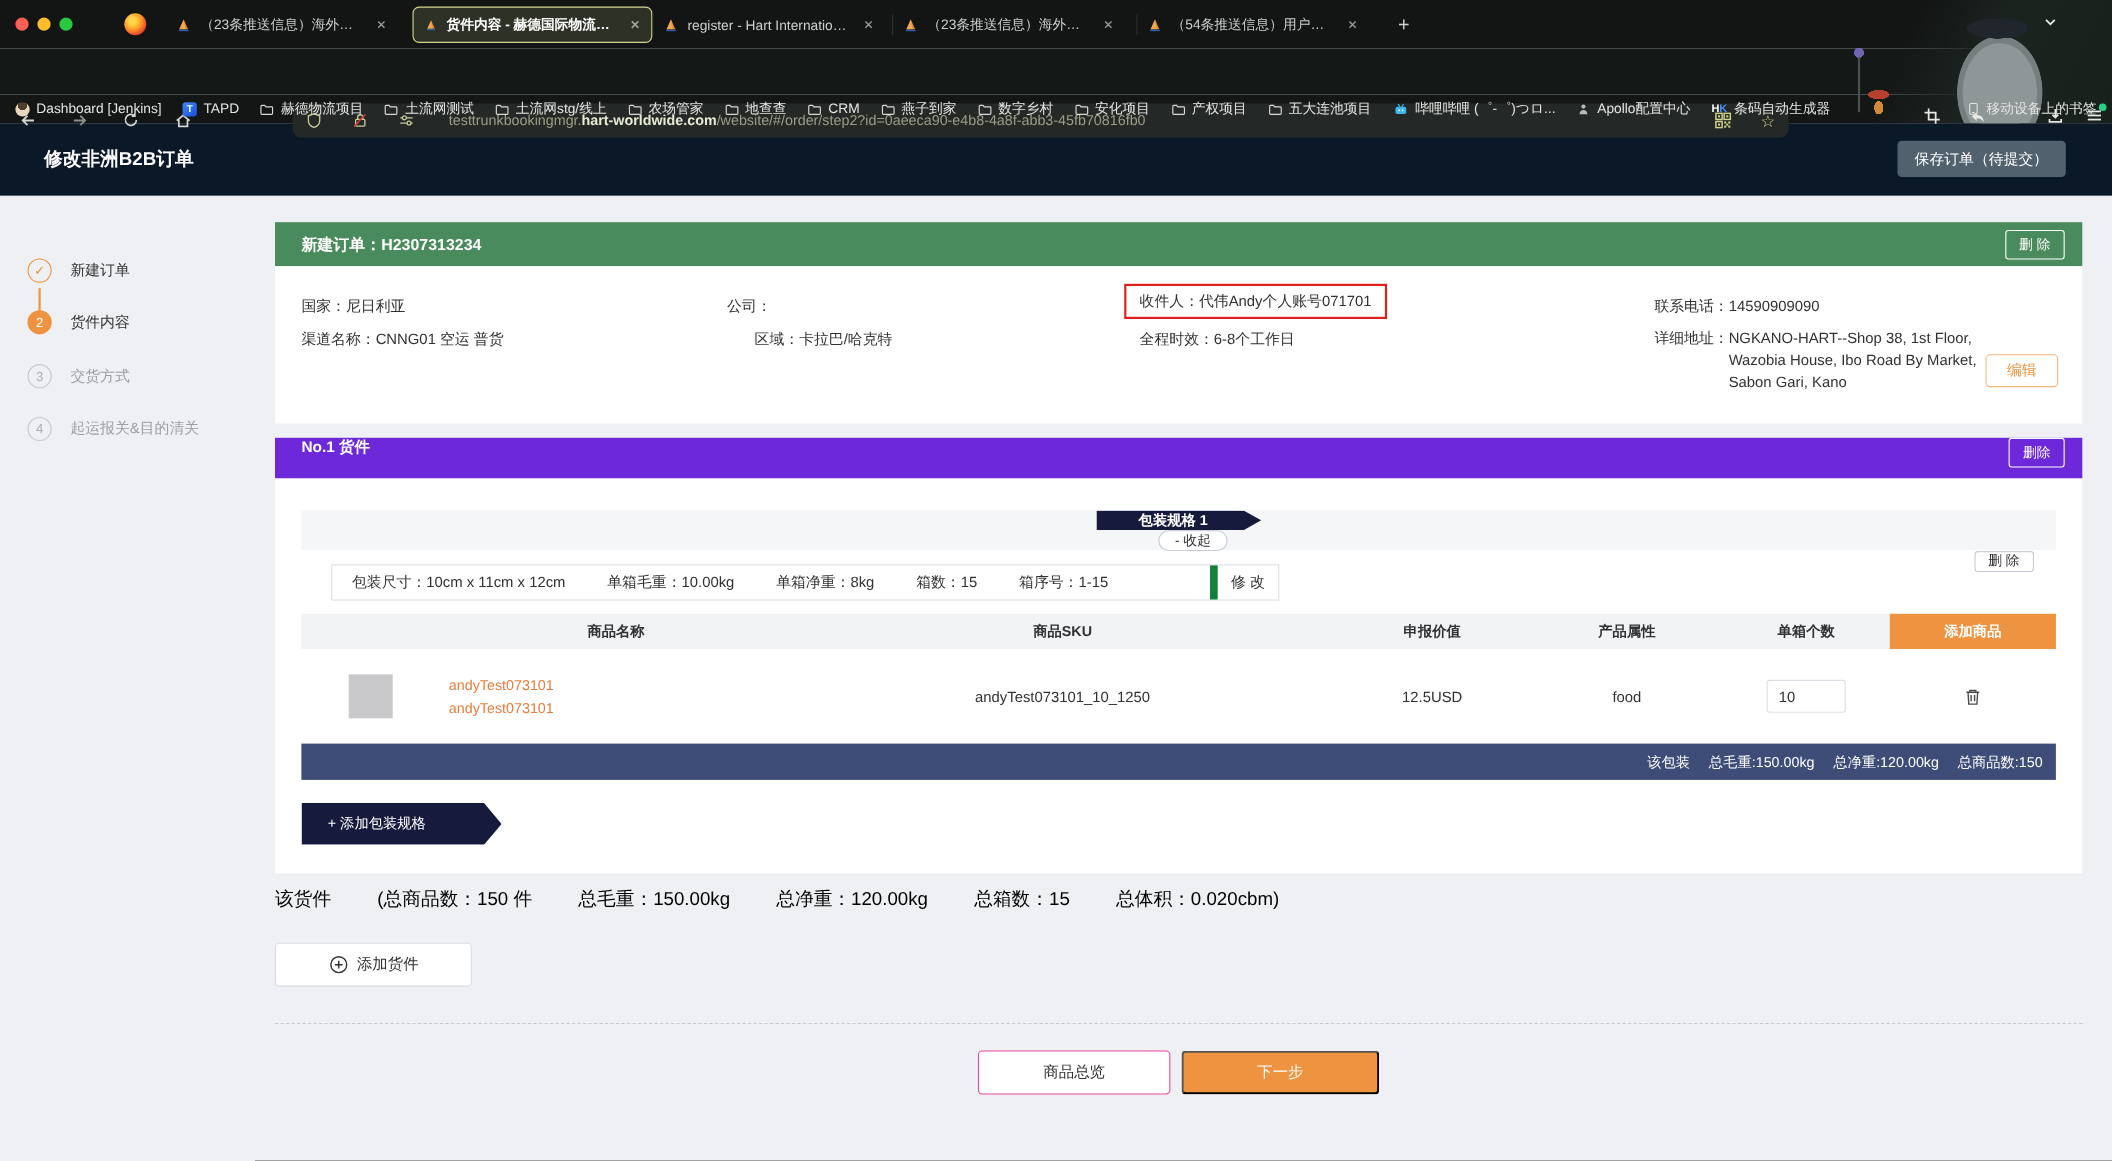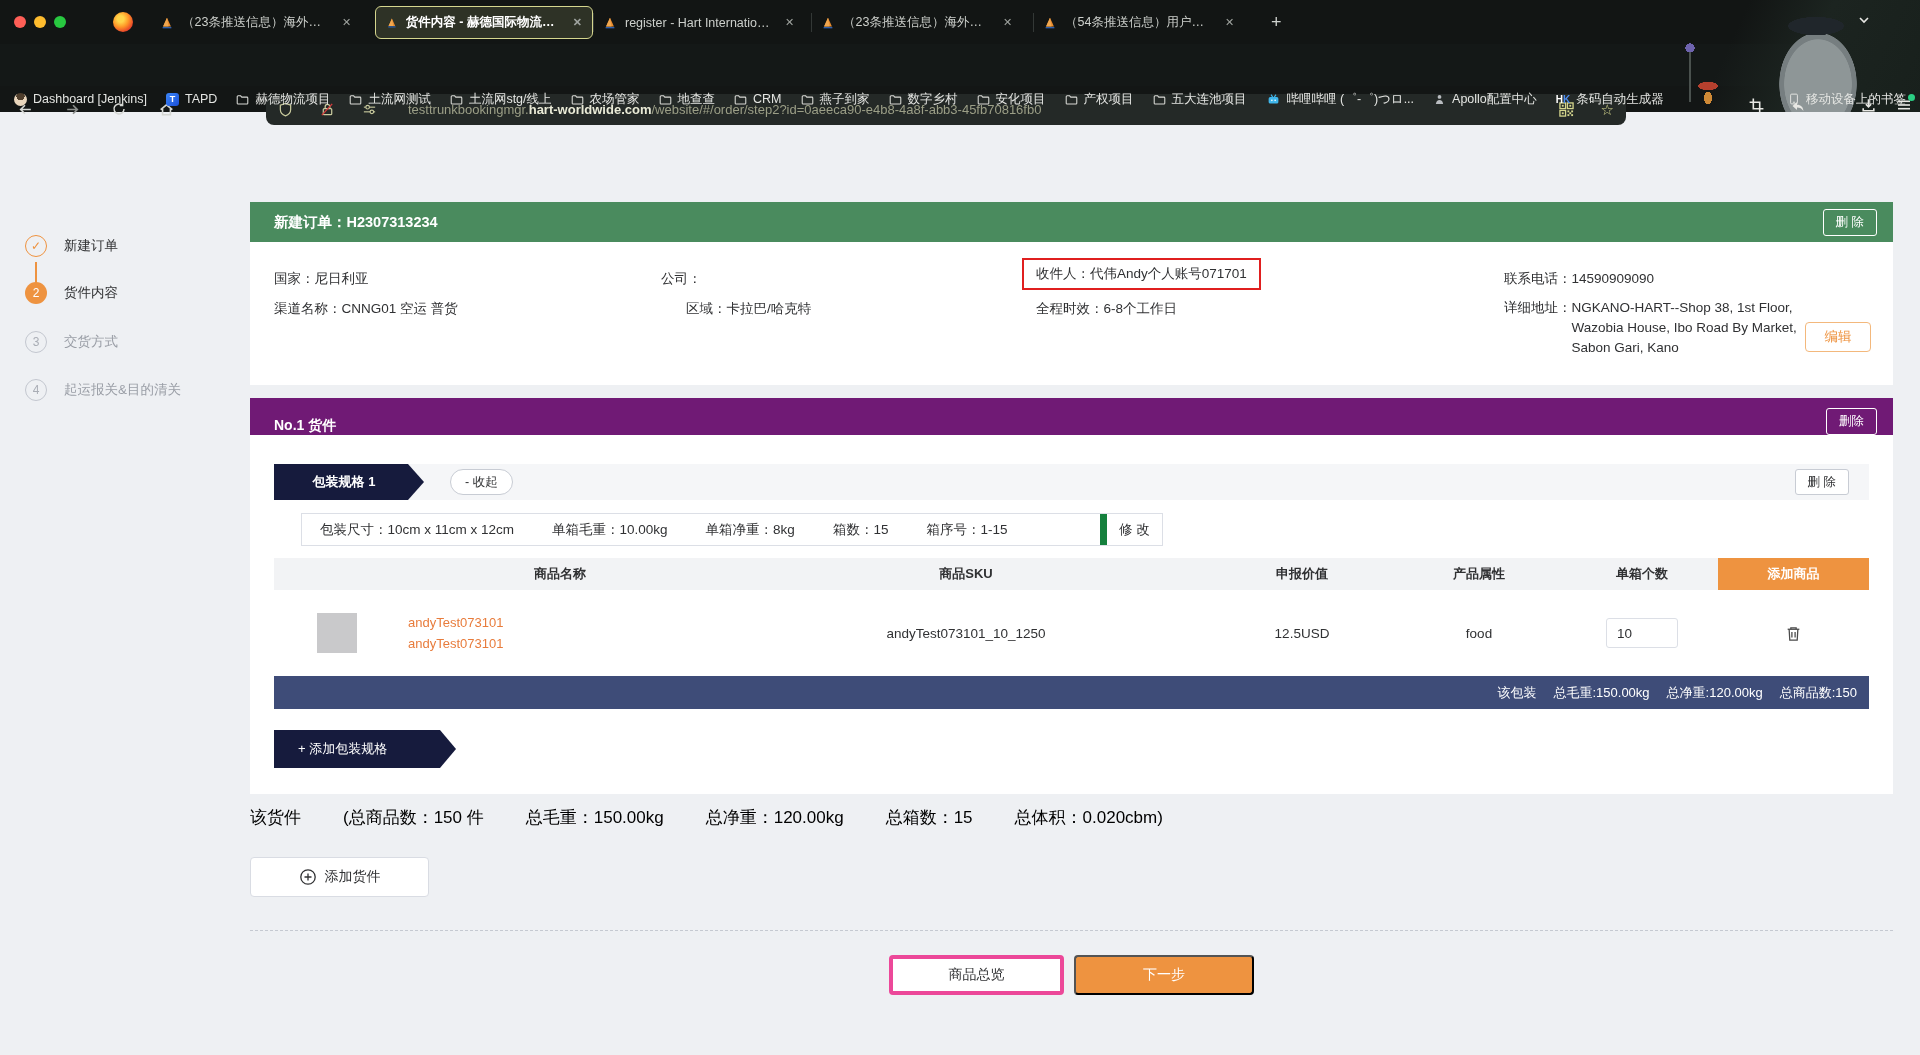--- a/index.html
+++ b/index.html
@@ -90,25 +90,25 @@
 
   .info-card { position:relative; background:#fff; height:143px; font-size:13.5px; color:#303133; }
   .f { position:absolute; white-space:nowrap; }
   .red-box { position:absolute; left:772px; top:16px; border:2px solid #e01f1f; padding:5px 12px; }
   .addr { position:absolute; left:1254px; top:56px; display:flex; }
   .addr-lines { line-height:20px; white-space:nowrap; }
   .edit-btn { position:absolute; right:22px; top:80px; width:66px; height:30px; background:#fff;
     border:1px solid #f3b87c; color:#ee9340; border-radius:4px; font-size:13.5px;
     display:flex; align-items:center; justify-content:center; }
 
-  .no1bar { margin-top:13px; height:37px; background:#701a75; display:flex; align-items:flex-end; padding:0 16px 0 24px; }
+  .no1bar { margin-top:13px; height:37px; background:#6d28d9; display:flex; align-items:flex-start; padding:0 16px 0 24px; }
   .no1-title { color:#fff; font-size:14px; font-weight:bold; }
 
   .ship-card { background:#fff; padding:29px 24px 26px 24px; }
-  .pkg-strip { height:36px; background:#f5f6f8; display:flex; align-items:center; }
+  .pkg-strip { height:36px; background:#f5f6f8; display:flex; align-items:center;flex-direction:column; }
   .pkg-tab { width:150px; height:36px; background:#161b3d; color:#fff; font-size:13px; font-weight:bold;
     display:flex; align-items:center; justify-content:center; padding-right:10px;
     clip-path:polygon(0 0, calc(100% - 16px) 0, 100% 50%, calc(100% - 16px) 100%, 0 100%); }
   .collapse-pill { margin-left:26px; height:26px; padding:0 14px; background:#fff; border:1px solid #c8ccd4;
     border-radius:13px; font-size:12.5px; color:#303133; display:flex; align-items:center; }
   .pkg-del { margin-left:auto; margin-right:20px; height:26px; padding:0 12px; background:#fff;
     border:1px solid #c8ccd4; border-radius:3px; font-size:12.5px; color:#303133; display:flex; align-items:center; }
 
   .spec-row { margin-top:13px; margin-left:27px; width:862px; height:33px; border:1px solid #dcdfe6;
     display:flex; align-items:center; gap:38px; padding-left:18px; font-size:13.5px; color:#303133; }
@@ -141,21 +141,21 @@
     font-size:17px; color:#000000; }
   .summary span { margin-left:42px; white-space:nowrap; }
   .summary .s-label { margin-left:0; }
 
   .add-shipment { margin-top:17px; width:179px; height:40px; background:#fff; border:1px solid #d9dce3;
     border-radius:4px; display:flex; align-items:center; justify-content:center; gap:8px; font-size:14px; color:#303133; }
 
   .dashed { margin-top:33px; border-top:1px dashed #c5c9d1; }
 
   .bottom-btns { margin-top:24px; display:flex; justify-content:center; gap:10px; }
-  .btn-overview { width:175px; height:40px; background:#fff; border:4px solid #ec4899; border-radius:4px;
+  .btn-overview { width:175px; height:40px; background:#fff; border:1px solid #ec4899; border-radius:4px;
     font-size:14px; color:#303133; display:flex; align-items:center; justify-content:center; }
   .btn-next { width:180px; height:40px; background:#ee9340; border-radius:4px; font-size:14px; color:#fff;
     display:flex; align-items:center; justify-content:center; }
 </style>
 </head>
 <body>
 
 <div class="screen">
 
   <div class="tabbar">
@@ -392,20 +392,24 @@
       </span>
     <span class="bm bm-right">
         <svg width="12" height="14" viewBox="0 0 16 16">
           <rect x="3.5" y="1.5" width="9" height="13" rx="1.4" fill="none" stroke="#e4e5e2" stroke-width="1.3"></rect>
           <line x1="6.5" y1="12.3" x2="9.5" y2="12.3" stroke="#e4e5e2" stroke-width="1.3"></line>
         </svg>
         <span>移动设备上的书签</span>
       </span>
   </div>
 
+  <div class="page-header">
+    <div class="page-title">修改非洲B2B订单</div>
+    <div class="save-btn">保存订单（待提交）</div>
+  </div>
 
   <div class="page-body">
 
     <div class="step step-done" style="left:25px; top:57px;">
       <span class="step-circle">✓</span>
       <span class="step-label">新建订单</span>
     </div>
     <div class="step-line" style="top:84px;"></div>
     <div class="step step-active" style="left:25px; top:104px;">
       <span class="step-circle">2</span>

